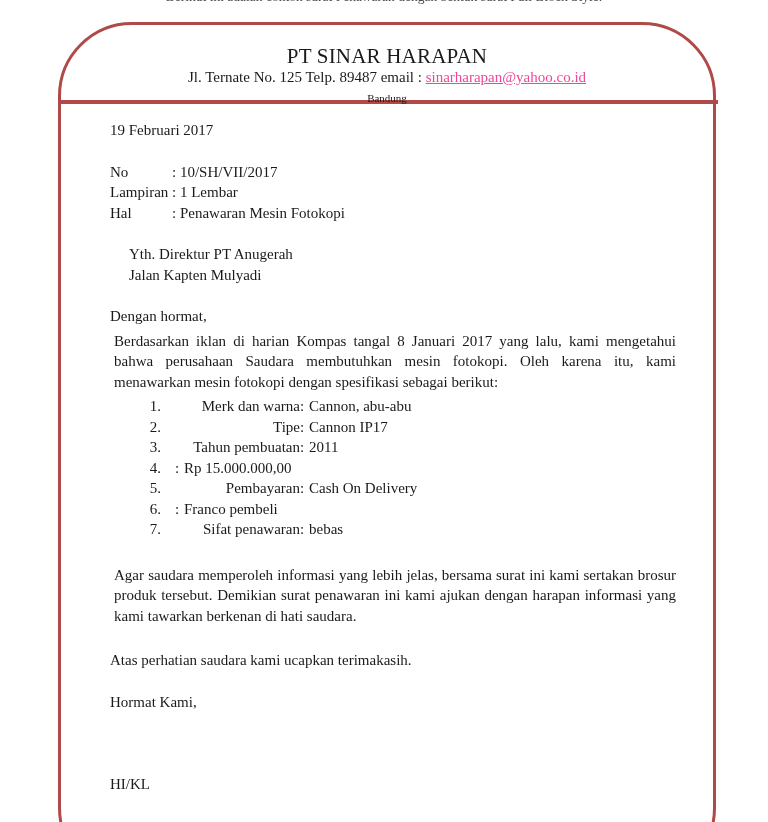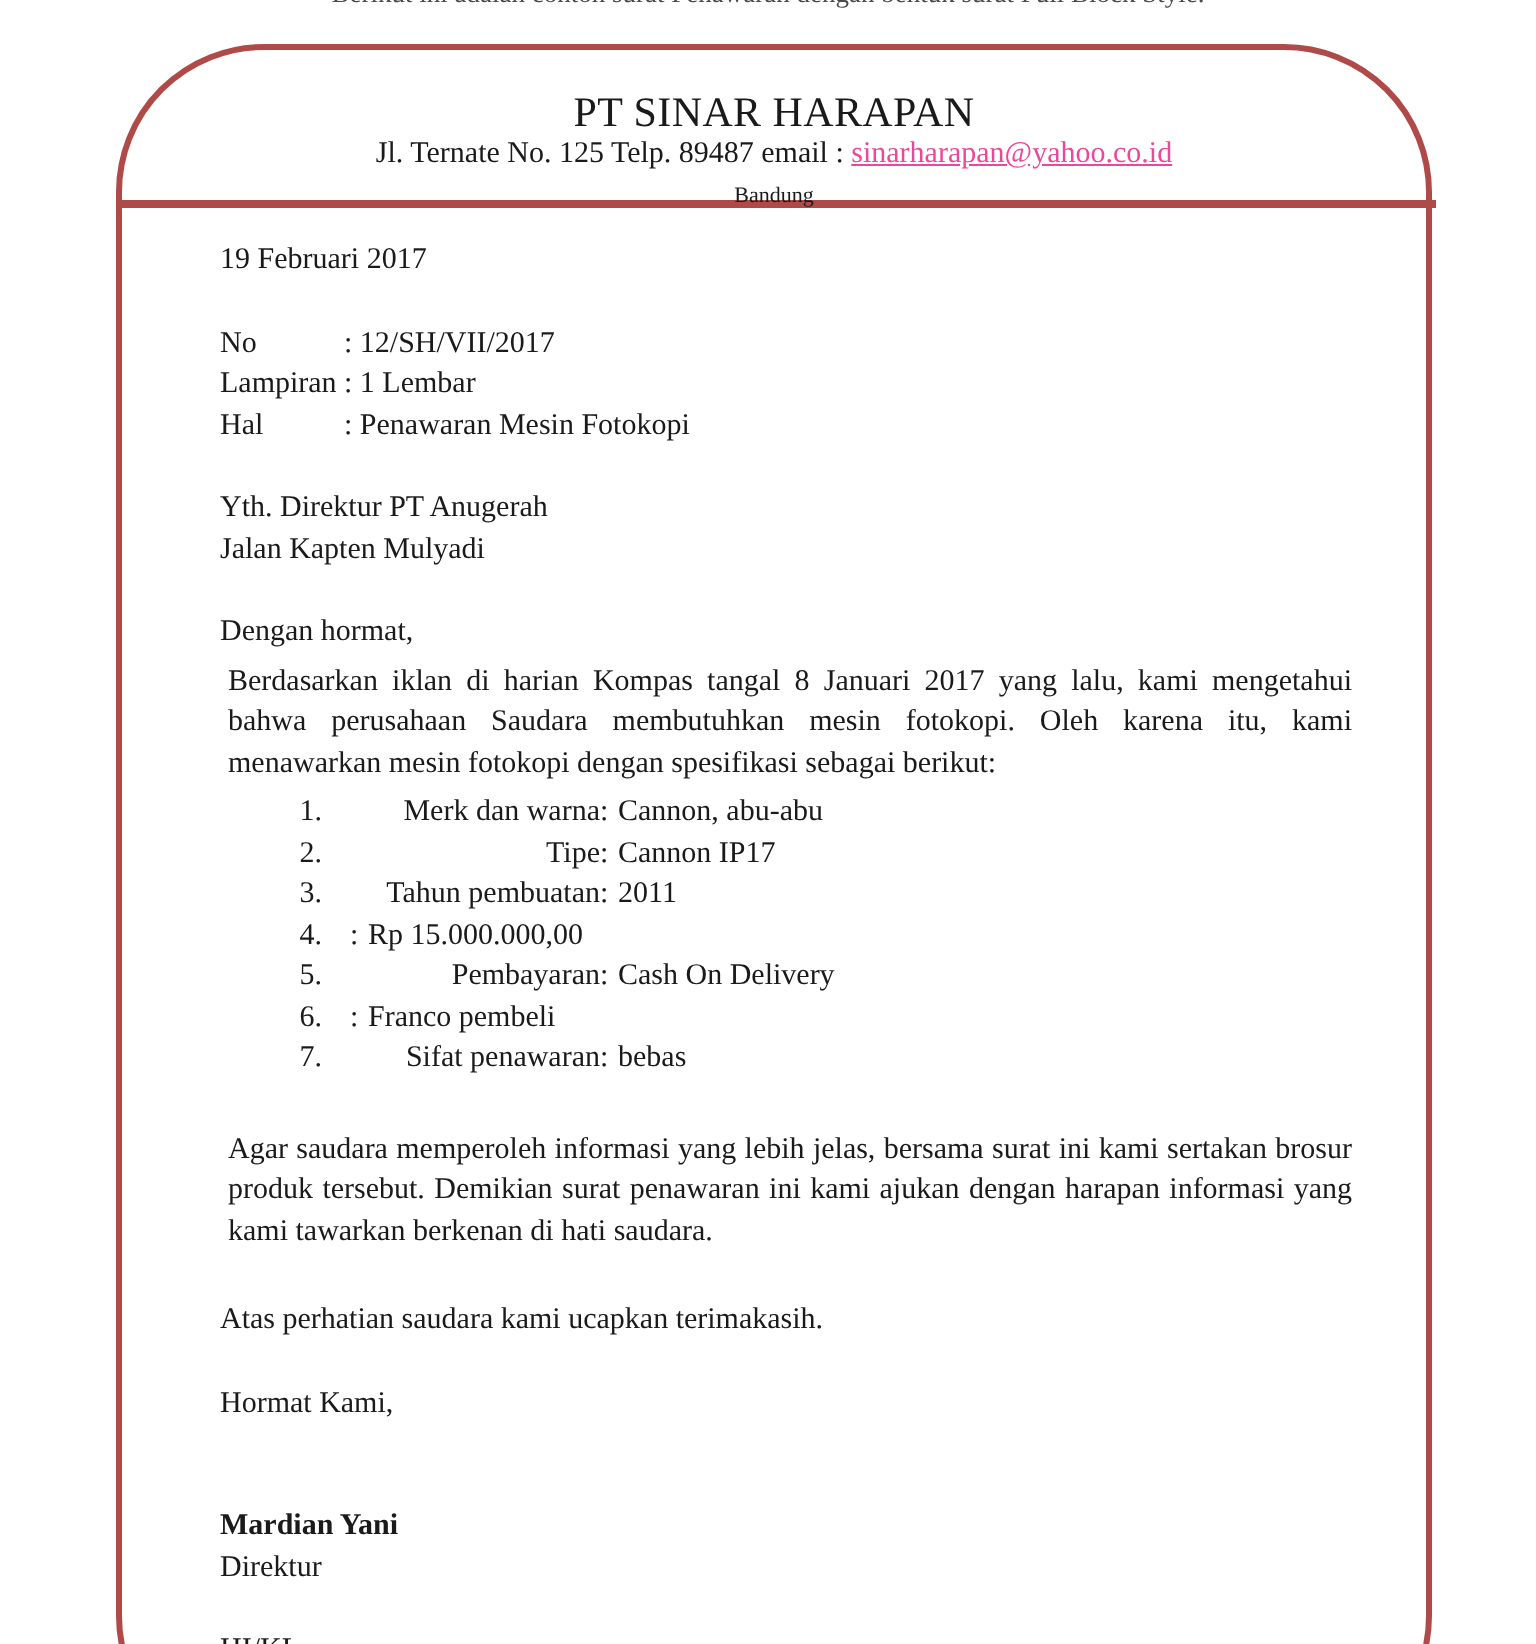--- a/index.html
+++ b/index.html
@@ -101,21 +101,21 @@
   
   .ref-row { display: flex; }
   .ref-label {
     width: 62px;
     flex: 0 0 62px;
     white-space: nowrap;
   }
   .ref-value { white-space: nowrap; }
 
   
-  .recipient div { white-space: nowrap; }
+  .recipient div { white-space: nowrap; margin-left: 19px; }
 
   
   .para {
     text-align: justify;
     text-justify: inter-word;
     margin: 4px;
   }
 
   
   .spec-list {
@@ -174,21 +174,21 @@
 
   <div class="body-area">
 
     <div class="line">19 Februari 2017</div>
 
     <div class="gap-md"></div>
 
     <div>
       <div class="ref-row">
         <span class="ref-label">No</span>
-        <span class="ref-value">: 12/SH/VII/2017</span>
+        <span class="ref-value">: 10/SH/VII/2017</span>
       </div>
       <div class="ref-row">
         <span class="ref-label">Lampiran</span>
         <span class="ref-value">: 1 Lembar</span>
       </div>
       <div class="ref-row">
         <span class="ref-label">Hal</span>
         <span class="ref-value">: Penawaran Mesin Fotokopi</span>
       </div>
     </div>
@@ -256,23 +256,19 @@
     <div class="gap-sm"></div>
 
     <div class="line">Atas perhatian saudara kami ucapkan terimakasih.</div>
 
     <div class="gap-md"></div>
 
     <div class="line">Hormat Kami,</div>
 
     <div style="height:41px"></div>
 
-    <div>
-      <div class="sig-name">Mardian Yani</div>
-      <div class="sig-title">Direktur</div>
-    </div>
 
     <div class="gap-md"></div>
 
     <div class="initials">HI/KL</div>
 
   </div>
 </div>
 
 </body></html>

